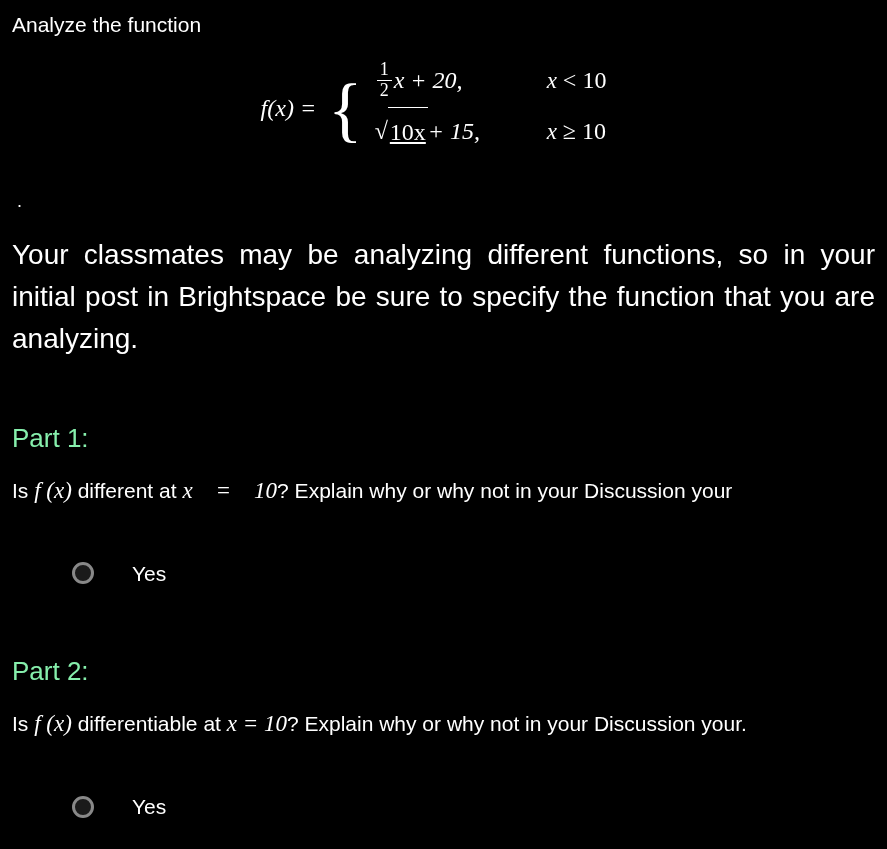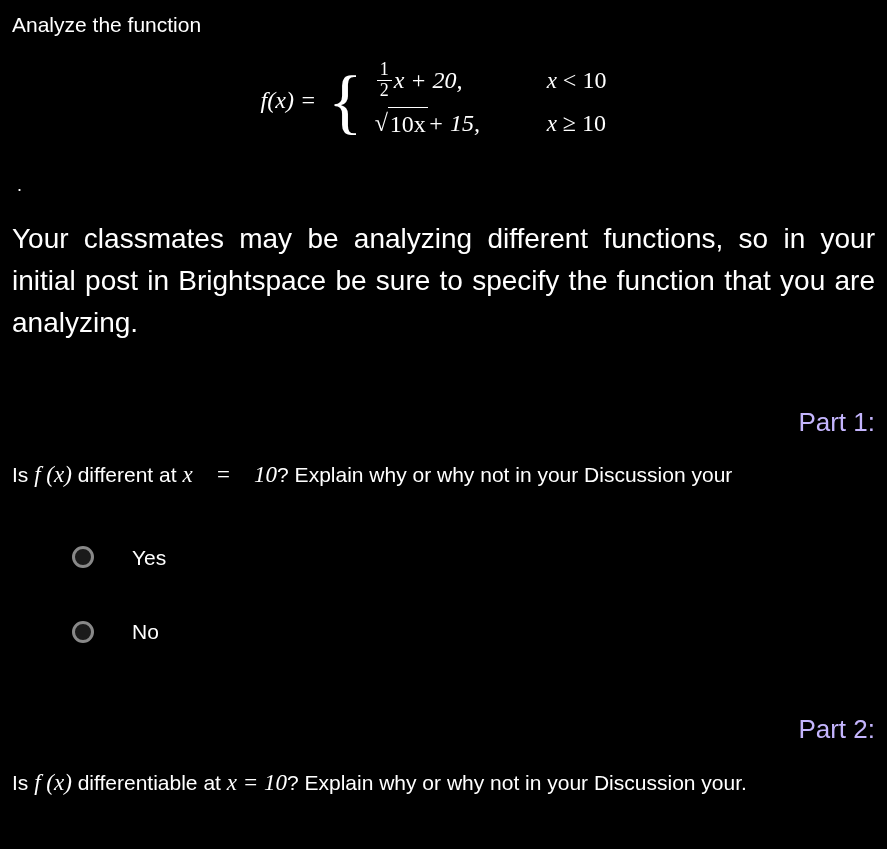--- a/index.html
+++ b/index.html
@@ -78,37 +78,37 @@
     .frac-den {
       padding: 0 3px;
       font-style: normal;
       line-height: 1.1;
     }
     .sqrt-sym {
       font-style: normal;
     }
     .sqrt-arg {
       border-top: 1px solid #fff;
-      padding: 0 2px;
+      padding: 8px 2px;
+      text-decoration: underline;
     }
     .dot-line {
       font-size: 18px;
       margin: 10px 0 20px 5px;
     }
     .note-text {
       font-size: 28px;
       text-align: justify;
       margin-bottom: 60px;
       line-height: 1.5;
     }
     .part-heading {
-      color: #c4b5fd;
+      color: #86efac;
       font-size: 26px;
       margin-bottom: 18px;
-      text-align: right;
     }
     .question-text {
       font-size: 21px;
       margin-bottom: 50px;
       line-height: 1.5;
     }
     .math-inline {
       font-family: 'Times New Roman', serif;
       font-style: italic;
       font-size: 23px;
@@ -180,24 +180,20 @@
 
 <div class="question-text">
   <span>Is </span><span class="math-inline">f (x)</span><span> different at </span><span class="math-inline">x = 10</span><span>? Explain why or why not in your Discussion your</span>
 </div>
 
 <div class="options-block">
   <div class="option-row">
     <div class="radio-btn"></div>
     <div class="option-label">Yes</div>
   </div>
-  <div class="option-row">
-    <div class="radio-btn"></div>
-    <div class="option-label">No</div>
-  </div>
 </div>
 
 <div class="part-heading">Part 2:</div>
 
 <div class="question-text">
   <span>Is </span><span class="math-inline">f (x)</span><span> differentiable at </span><span class="math-inline">x = 10</span><span>? Explain why or why not in your Discussion your.</span>
 </div>
 
 <div class="options-block" style="margin-bottom:0;">
   <div class="option-row">

